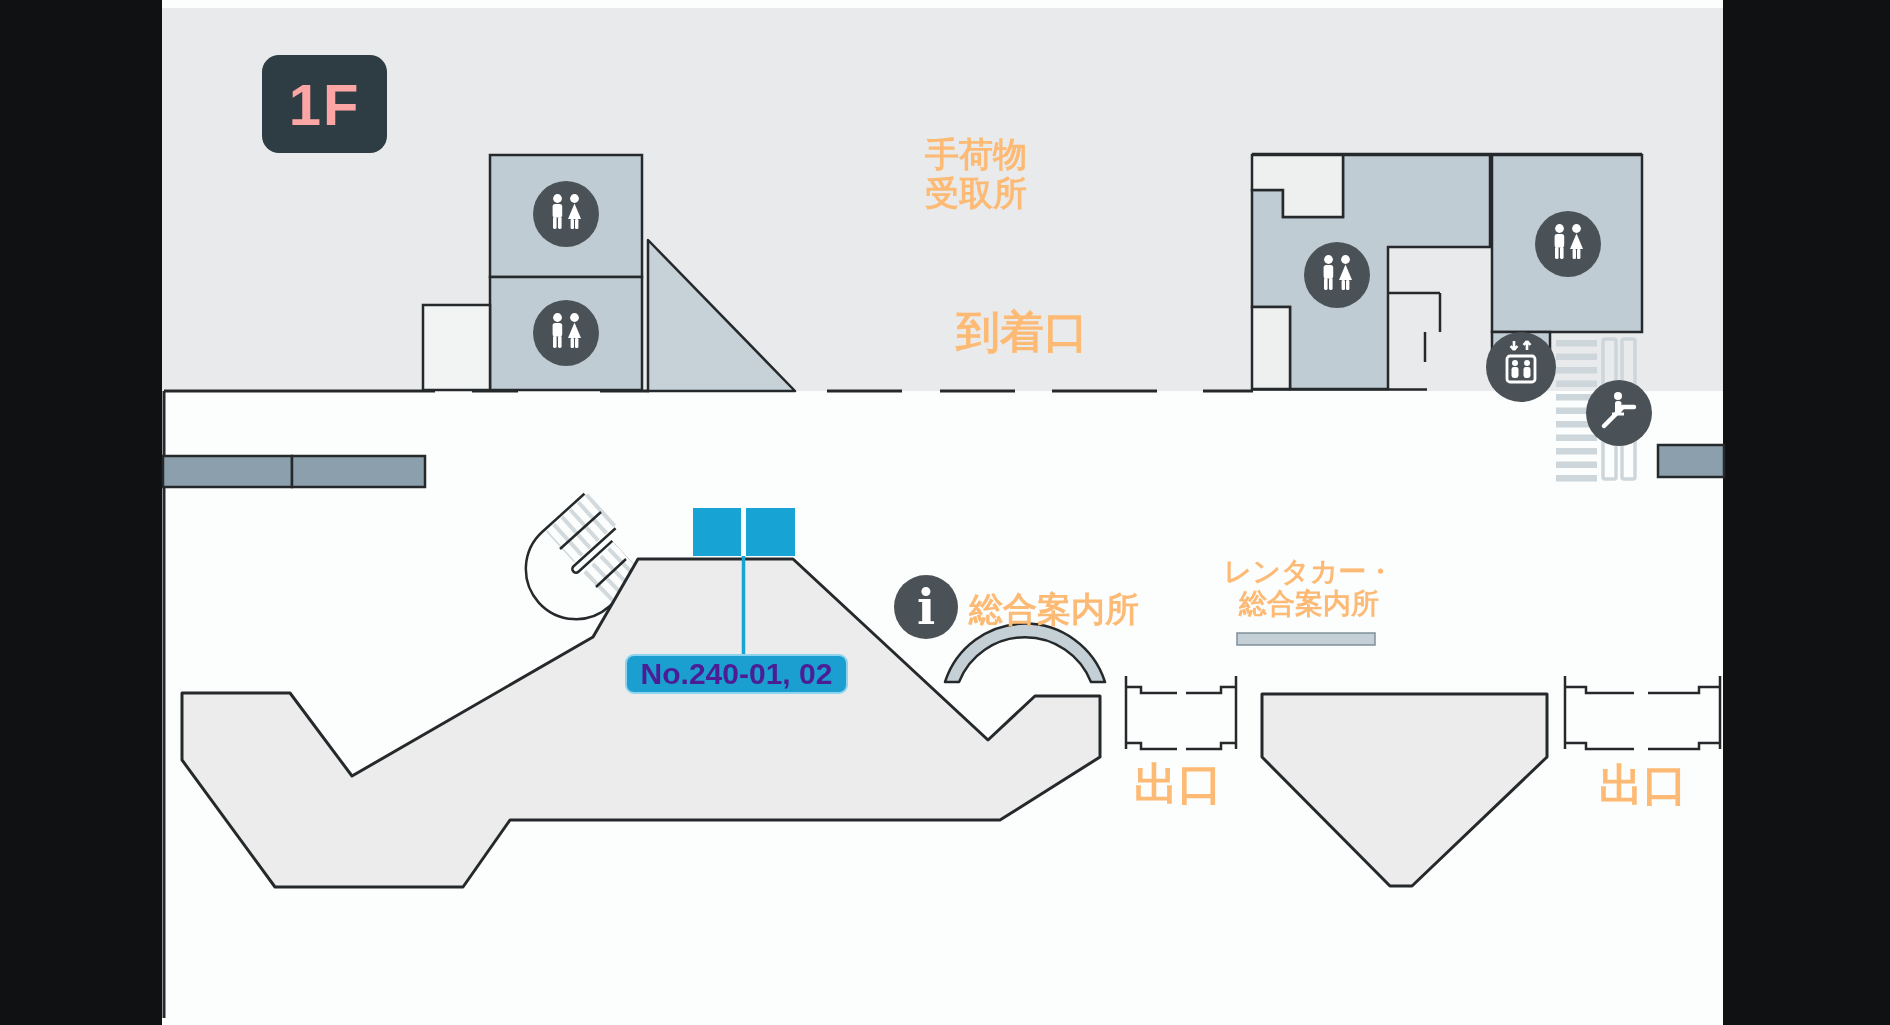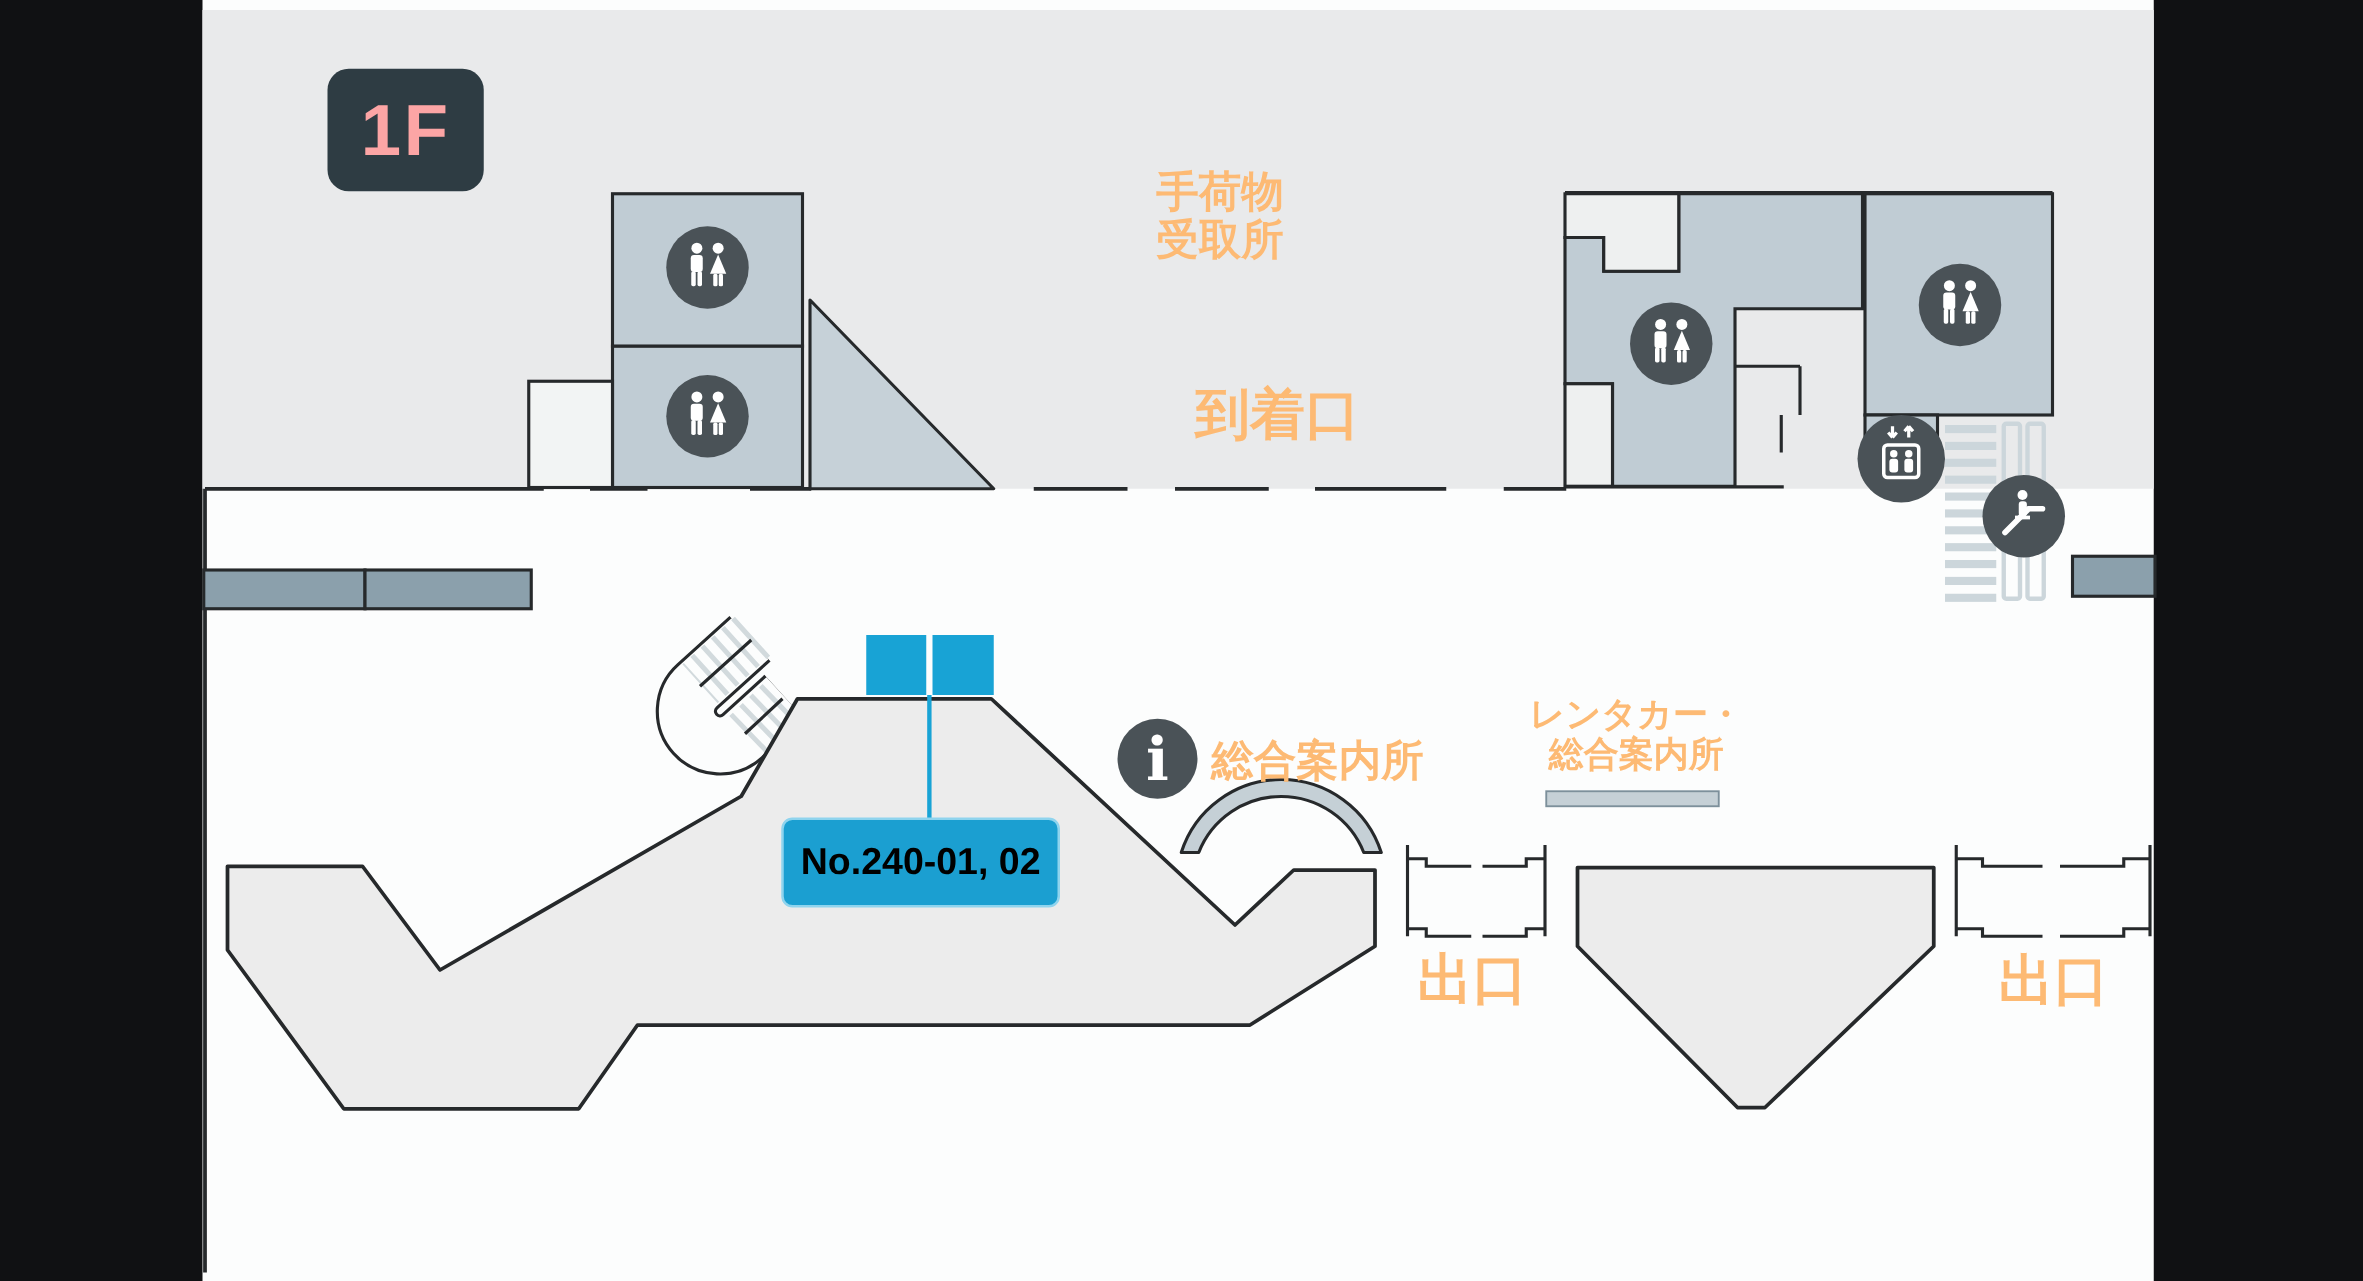--- a/index.html
+++ b/index.html
@@ -5,23 +5,23 @@
   html,body{margin:0;padding:0;background:#101113;}
   .stage{position:relative;width:1890px;height:1025px;background:#101113;overflow:hidden;
          font-family:"Liberation Sans","DejaVu Sans",sans-serif;}
   .stage svg{position:absolute;left:0;top:0;}
   .lbl{position:absolute;transform:translate(-50%,-50%);color:#fdba74;font-weight:700;
        text-align:center;white-space:nowrap;line-height:1.16;z-index:3;}
   .lbl span{display:block;}
   .floor-badge{position:absolute;left:214px;top:55px;width:125px;height:98px;background:#2e3c43;
        border-radius:17px;display:flex;align-items:center;justify-content:center;color:#fca5a5;
        font-size:58px;font-weight:700;letter-spacing:2px;z-index:3;margin-left:48px;}
-  .shop-badge{position:absolute;left:625px;top:654px;width:223px;height:72px;background:#1b9fd1;
+  .shop-badge{position:absolute;left:625px;top:654px;width:223px;height:40px;background:#1b9fd1;
        border:2px solid #8fd4ee;border-radius:9px;display:flex;align-items:center;justify-content:center;
-       color:#000000;font-size:30px;font-weight:700;z-index:3;box-sizing:border-box;}
+       color:#4c1d95;font-size:30px;font-weight:700;z-index:3;box-sizing:border-box;}
   .t34{font-size:34px;} .t36{font-size:44px;} .t30{font-size:28px;}
 </style>
 </head>
 <body>
 
 <div class="stage">
 
   <svg width="1890" height="1025" viewBox="0 0 1890 1025">
 
     <rect x="162" y="0" width="1561" height="1025" fill="#fcfdfd"></rect>

